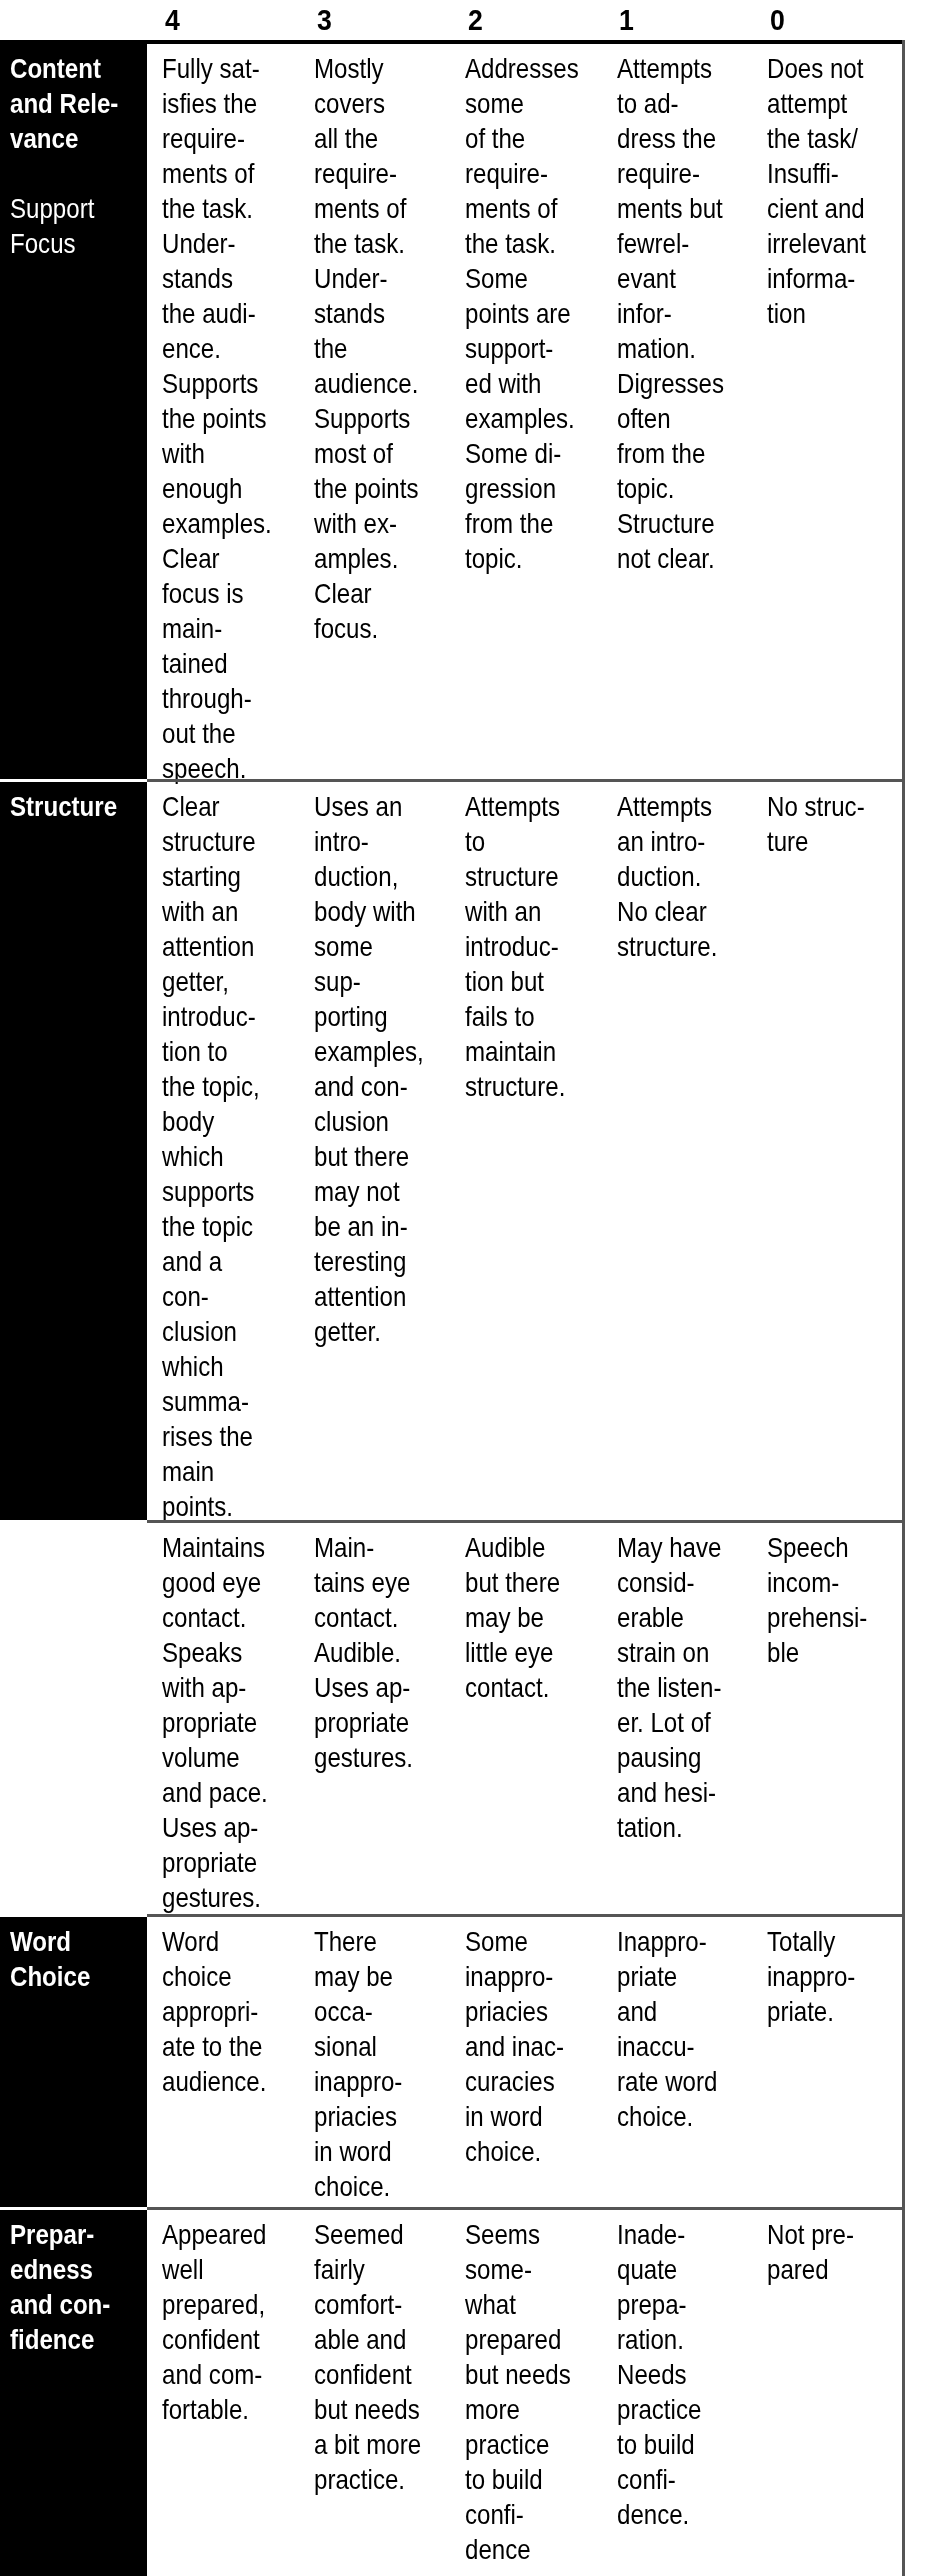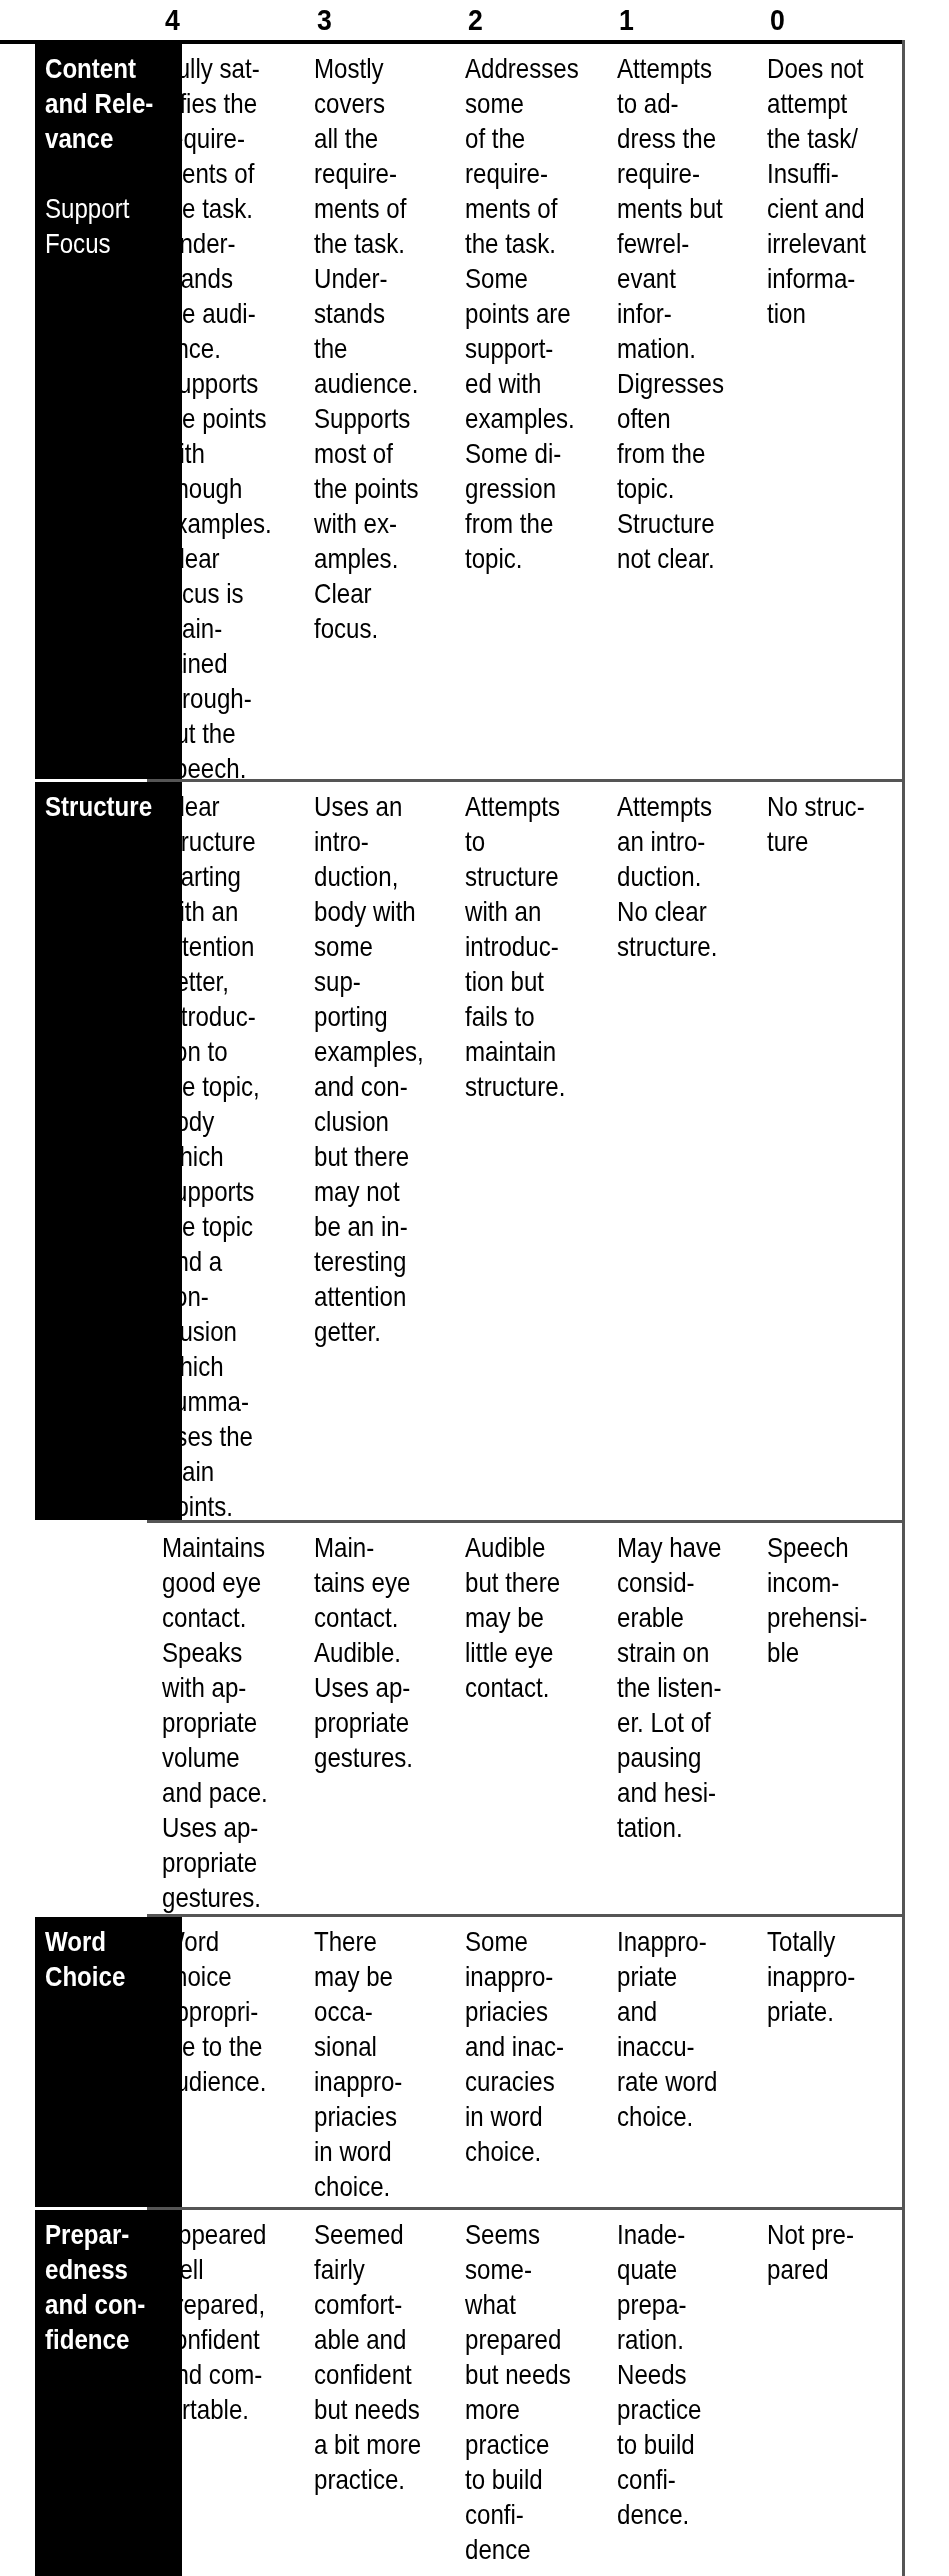--- a/index.html
+++ b/index.html
@@ -4,21 +4,21 @@
 <style>
   html, body { margin:0; padding:0; background:#ffffff; }
   body { width:949px; height:2576px; position:relative; overflow:hidden;
          font-family:"Liberation Sans", sans-serif; color:#000; }
   .hdr { position:absolute; top:0; left:0; width:949px; height:41px; }
   .hnum { position:absolute; top:3.5px; font-weight:bold; font-size:29px; line-height:33px;
           transform:scaleX(0.92); transform-origin:left top; }
   .topline { position:absolute; top:40px; left:0; width:905px; height:4.3px; background:#000; }
   .rightline { position:absolute; top:40px; left:902px; width:2.6px; height:2536px; background:#555; }
   .row { position:absolute; left:0; width:905px; }
-  .label { position:absolute; left:0; top:0; width:147px; height:100%; background:#000; color:#fff;margin-left:35px; }
+  .label { position:absolute; left:0; top:0; width:147px; height:100%; background:#000; color:#fff; }
   .label .t { position:absolute; left:10.4px; top:7px; font-size:28px; line-height:35px;
               transform:scaleX(0.86); transform-origin:left top; white-space:nowrap; }
   .label .b { font-weight:bold; display:block; }
   .label .n { display:block; }
   .label .gap { display:block; height:35px; }
   .cell { position:absolute; top:7px; font-size:28px; line-height:35px; white-space:nowrap;
           transform:scaleX(0.86); transform-origin:left top; }
   .cell span { display:block; }
   .sep { position:absolute; left:147px; width:758px; height:2.6px; background:#555; }
   .sepw { position:absolute; left:0; width:147px; height:2.6px; background:#fff; }

